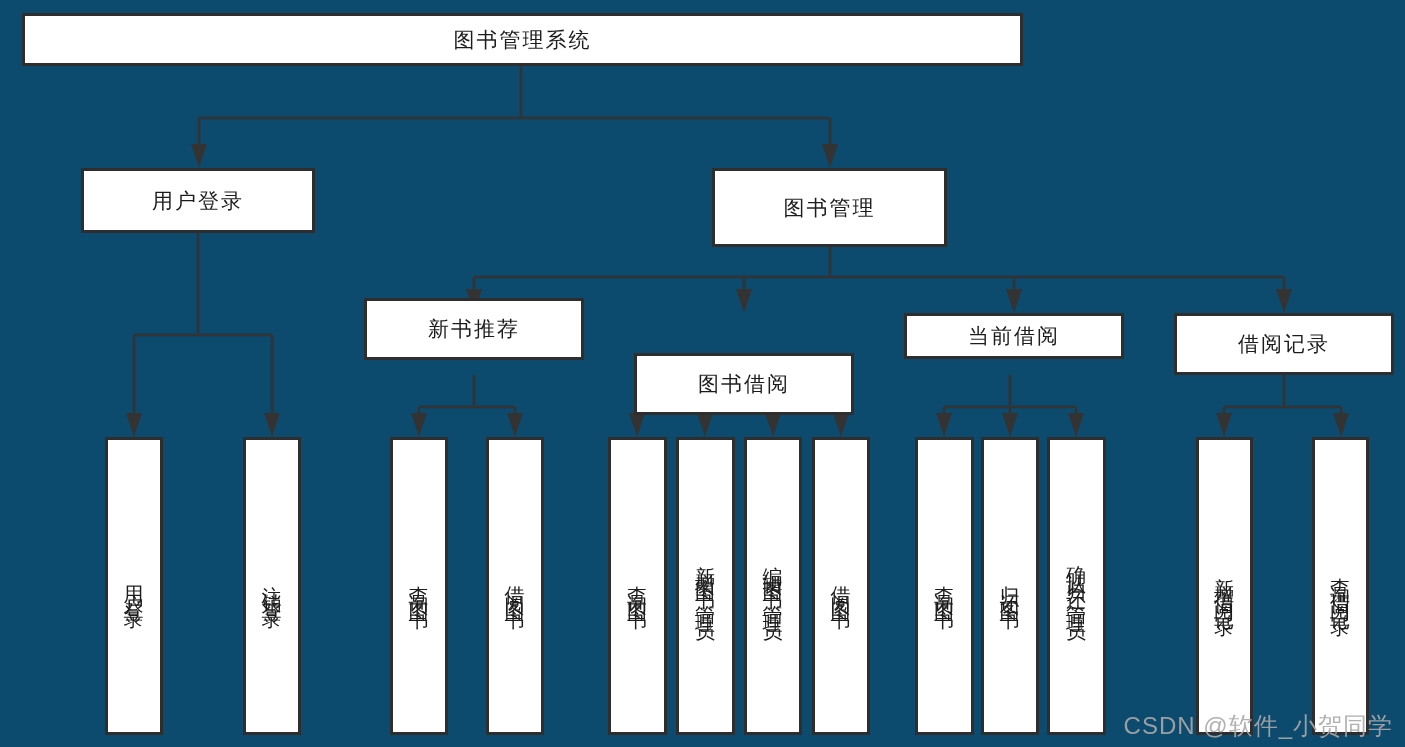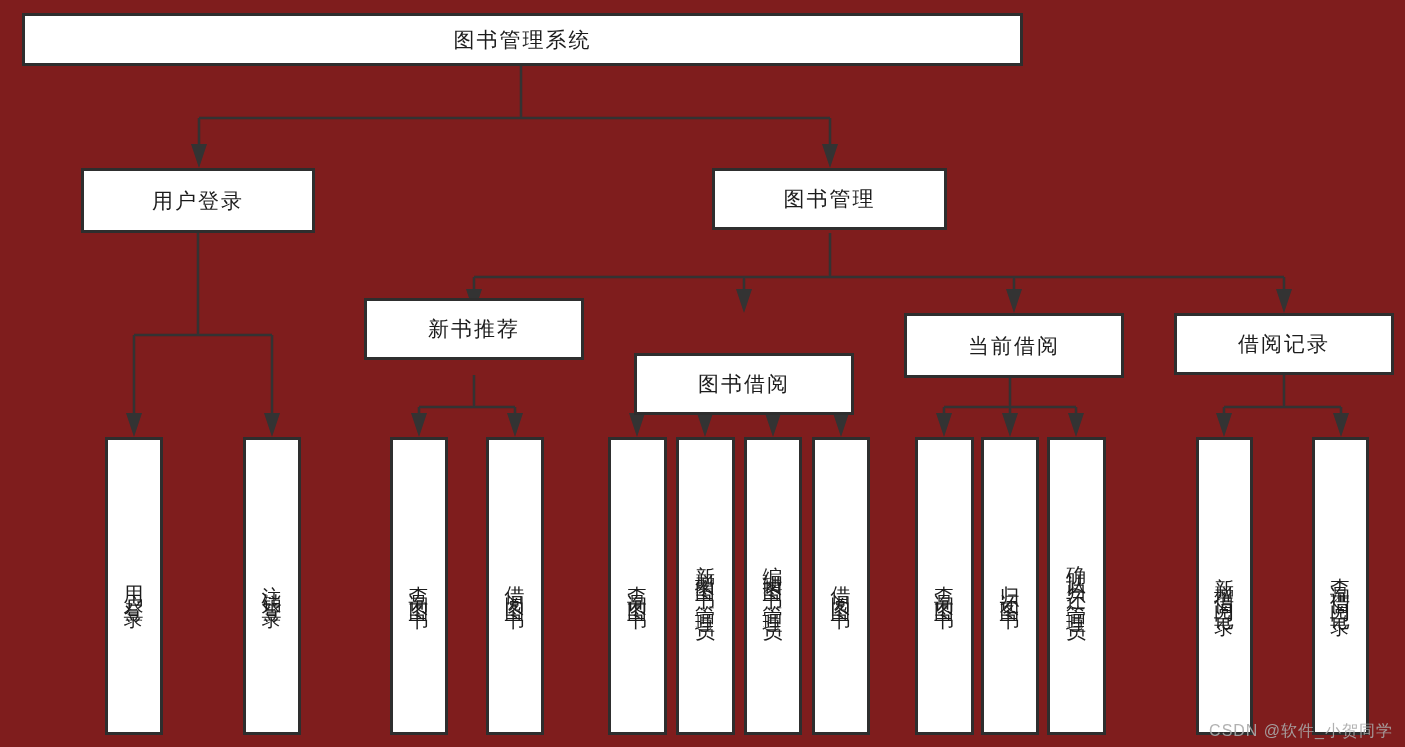--- a/index.html
+++ b/index.html
@@ -5,21 +5,21 @@
   html, body {
     margin: 0;
     padding: 0;
     background: #ffffff;
     font-family: "Liberation Sans", sans-serif;
   }
   .stage {
     position: relative;
     width: 1405px;
     height: 747px;
-    background: #7f1d1d;
+    background: #0c4a6e;
     overflow: hidden;
   }
   .connectors {
     position: absolute;
     left: 0;
     top: 0;
     z-index: 0;
   }
   .node {
     position: absolute;
@@ -42,21 +42,21 @@
     text-orientation: mixed;
     font-size: 20px;
     letter-spacing: 8px;
     line-height: 1.1;
     white-space: nowrap;
   }
   .watermark {
     position: absolute;
     right: 12px;
     bottom: 5px;
-    font-size: 16px;
+    font-size: 24px;
     letter-spacing: 1px;
     color: #a9a9a9;
     opacity: 0.9;
     z-index: 5;
     white-space: nowrap;
   }
 </style>
 </head>
 <body>
 
@@ -98,25 +98,25 @@
       <polygon points="1002,413 1018,413 1010,437"></polygon>
       <polygon points="1068,413 1084,413 1076,437"></polygon>
       <polygon points="1216,413 1232,413 1224,437"></polygon>
       <polygon points="1333,413 1349,413 1341,437"></polygon>
     </g>
   </svg>
 
   <div class="node hbox" style="left:22px; top:13px; width:1001px; height:53px;">图书管理系统</div>
 
   <div class="node hbox" style="left:81px; top:168px; width:234px; height:65px;">用户登录</div>
-  <div class="node hbox" style="left:712px; top:168px; width:235px; height:62px;">图书管理</div>
+  <div class="node hbox" style="left:712px; top:168px; width:235px; height:79px;">图书管理</div>
 
   <div class="node hbox" style="left:364px; top:298px; width:220px; height:62px;">新书推荐</div>
   <div class="node hbox" style="left:634px; top:313px; width:220px; height:62px;margin-top:40px;">图书借阅</div>
-  <div class="node hbox" style="left:904px; top:313px; width:220px; height:65px;">当前借阅</div>
+  <div class="node hbox" style="left:904px; top:313px; width:220px; height:46px;">当前借阅</div>
   <div class="node hbox" style="left:1174px; top:313px; width:220px; height:62px;">借阅记录</div>
 
   <div class="node vbox" style="left:105px; top:437px; width:58px; height:298px;">
     <span>用户登录</span>
     </div>
   <div class="node vbox" style="left:243px; top:437px; width:58px; height:298px;">
     <span>注销登录</span>
     </div>
 
   <div class="node vbox" style="left:390px; top:437px; width:58px; height:298px;">

